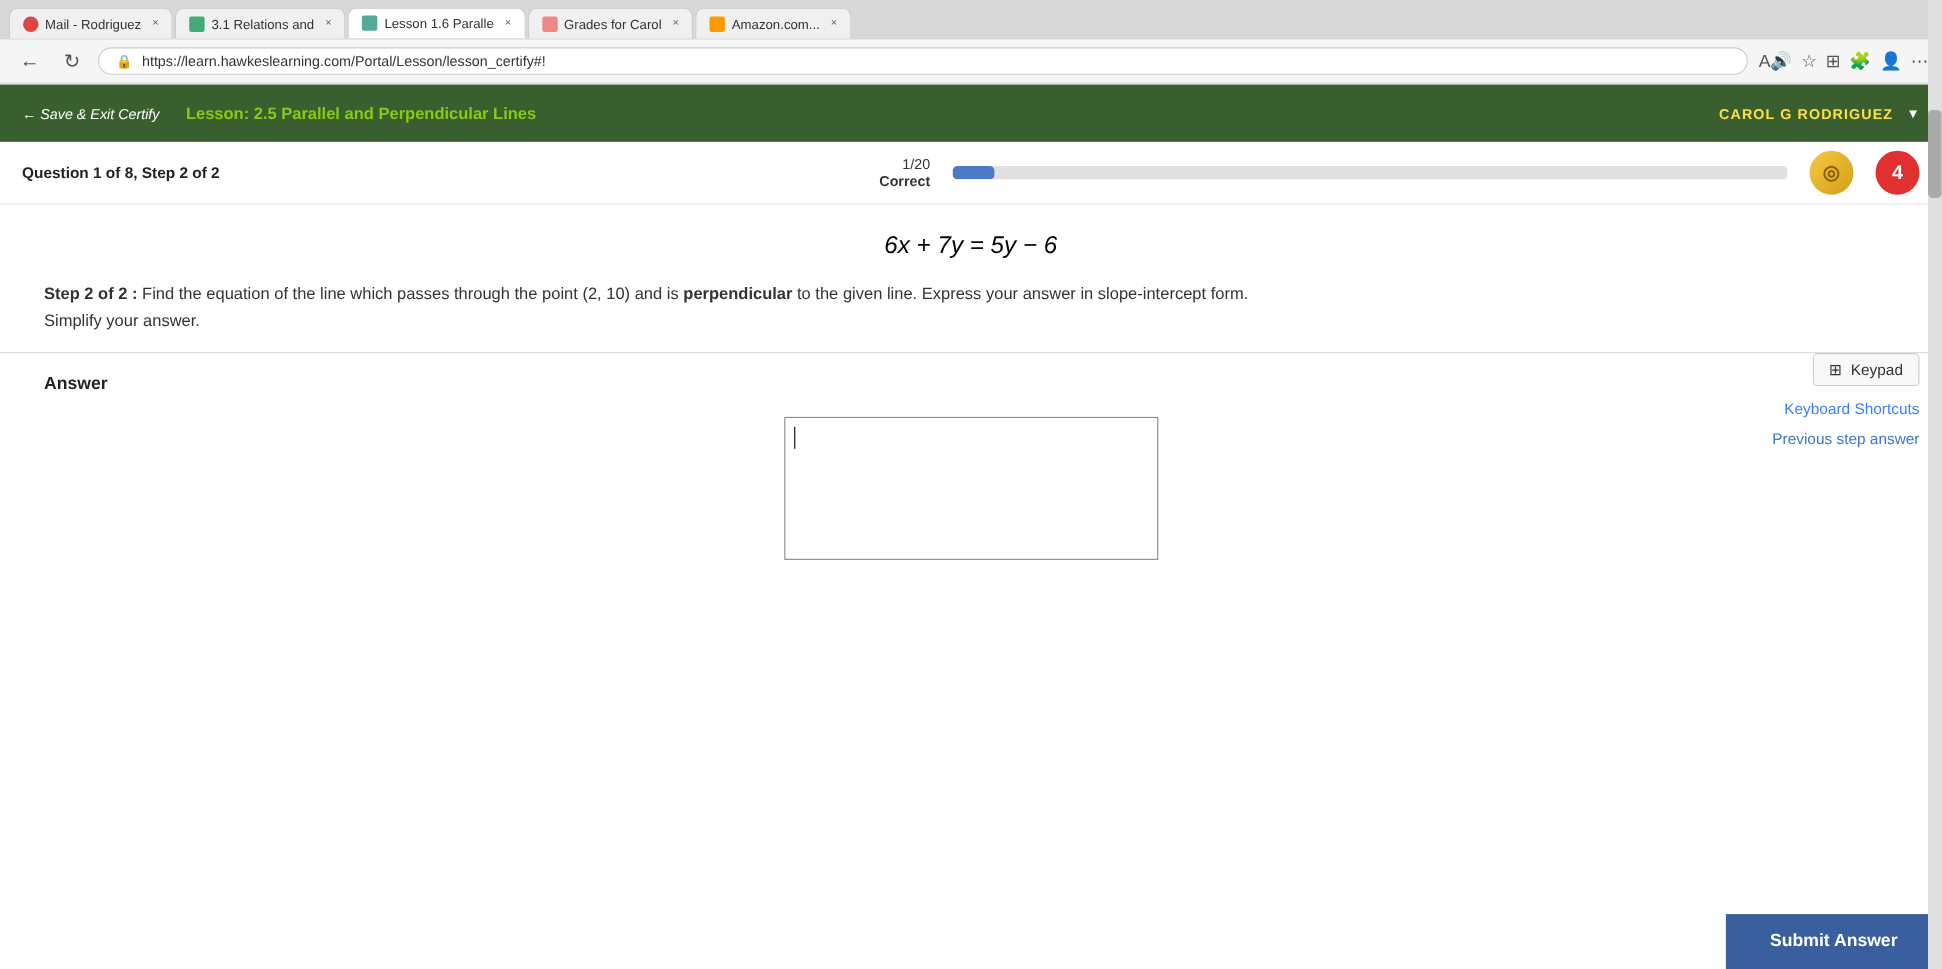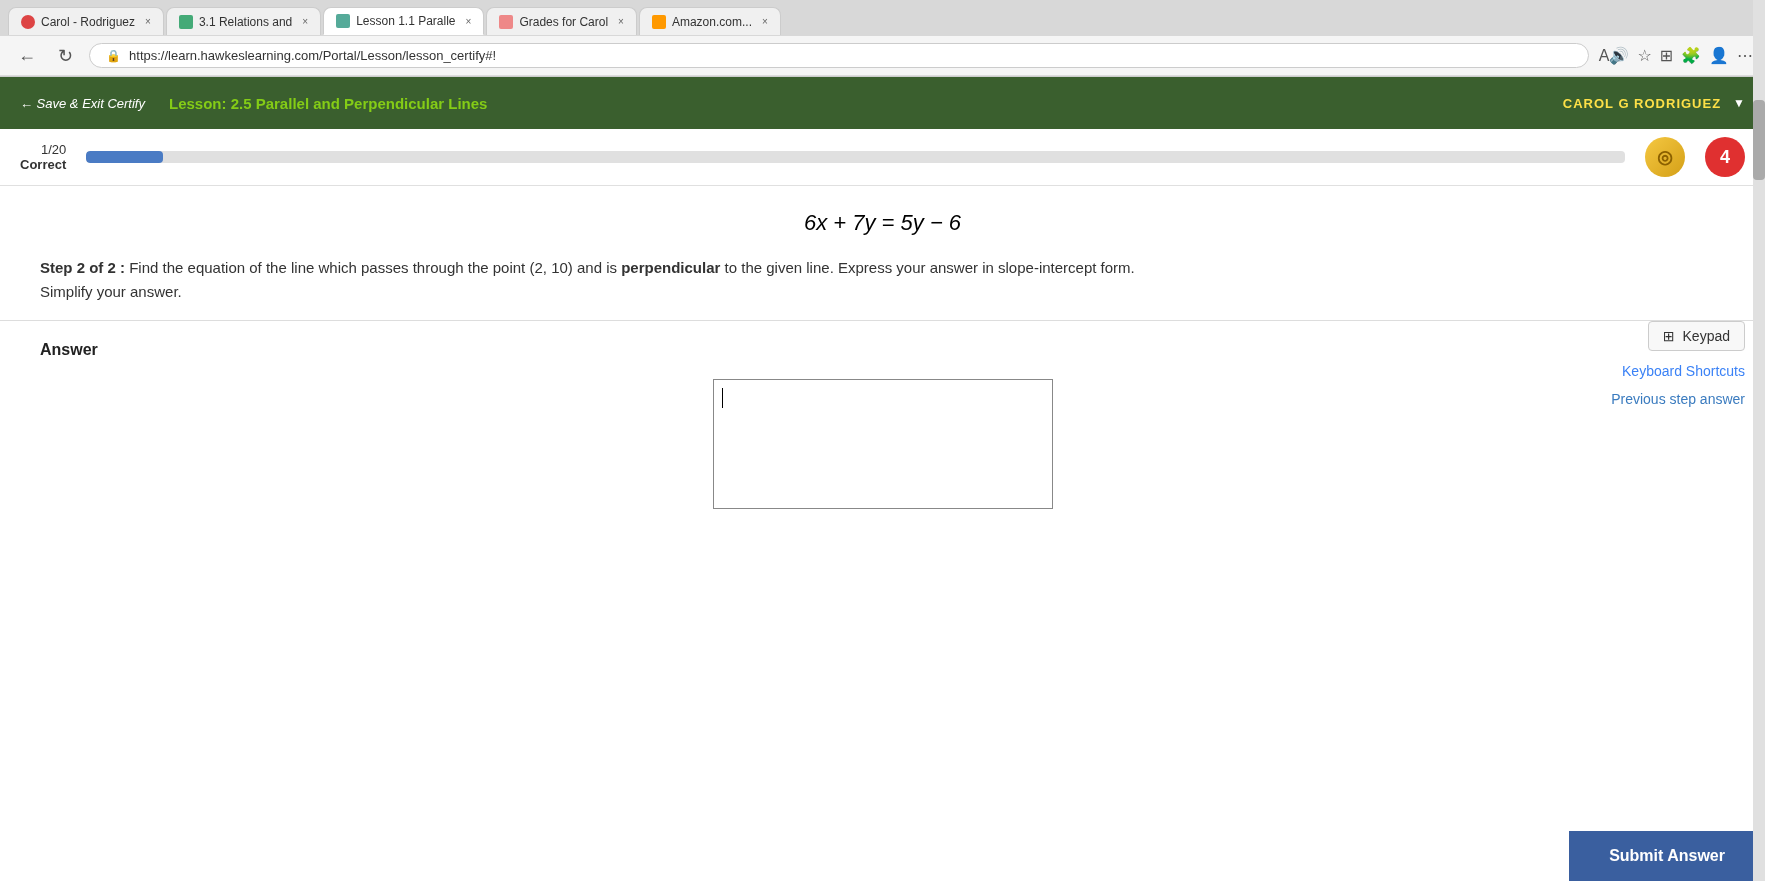--- a/index.html
+++ b/index.html
@@ -72,31 +72,31 @@
     .scrollbar { position: fixed; right: 0; top: 0; width: 12px; height: 100%; background: #e0e0e0; }
     .scrollbar-thumb { width: 100%; height: 80px; background: #aaa; border-radius: 4px; margin-top: 100px; }
   </style>
 </head>
 <body>
 
 <div class="browser-chrome">
   <div class="tab-bar">
     <div class="tab">
       <span class="tab-favicon mail"></span>
-      <span>Carol - Rodriguez</span>
+      <span>Mail - Rodriguez</span>
       <span class="tab-close">×</span>
     </div>
     <div class="tab">
       <span class="tab-favicon rel"></span>
       <span>3.1 Relations and</span>
       <span class="tab-close">×</span>
     </div>
     <div class="tab active">
       <span class="tab-favicon lesson"></span>
-      <span>Lesson 1.1 Paralle</span>
+      <span>Lesson 1.6 Paralle</span>
       <span class="tab-close">×</span>
     </div>
     <div class="tab">
       <span class="tab-favicon grades"></span>
       <span>Grades for Carol</span>
       <span class="tab-close">×</span>
     </div>
     <div class="tab">
       <span class="tab-favicon amazon"></span>
       <span>Amazon.com...</span>
@@ -126,20 +126,21 @@
     <span>← Save &amp; Exit Certify</span>
   </button>
   <span class="lesson-title">Lesson: 2.5 Parallel and Perpendicular Lines</span>
   <div class="header-right">
     <span class="user-name">CAROL G RODRIGUEZ</span>
     <span class="dropdown-arrow">▼</span>
   </div>
 </div>
 
 <div class="progress-bar-section">
+  <span class="question-info">Question 1 of 8, Step 2 of 2</span>
   <div class="score-section">
     <span>1/20</span>
     <span class="score-label">Correct</span>
   </div>
   <div class="progress-bar-container">
     <div class="progress-bar-fill"></div>
   </div>
   <div class="gold-coin">
     <span>◎</span>
   </div>

